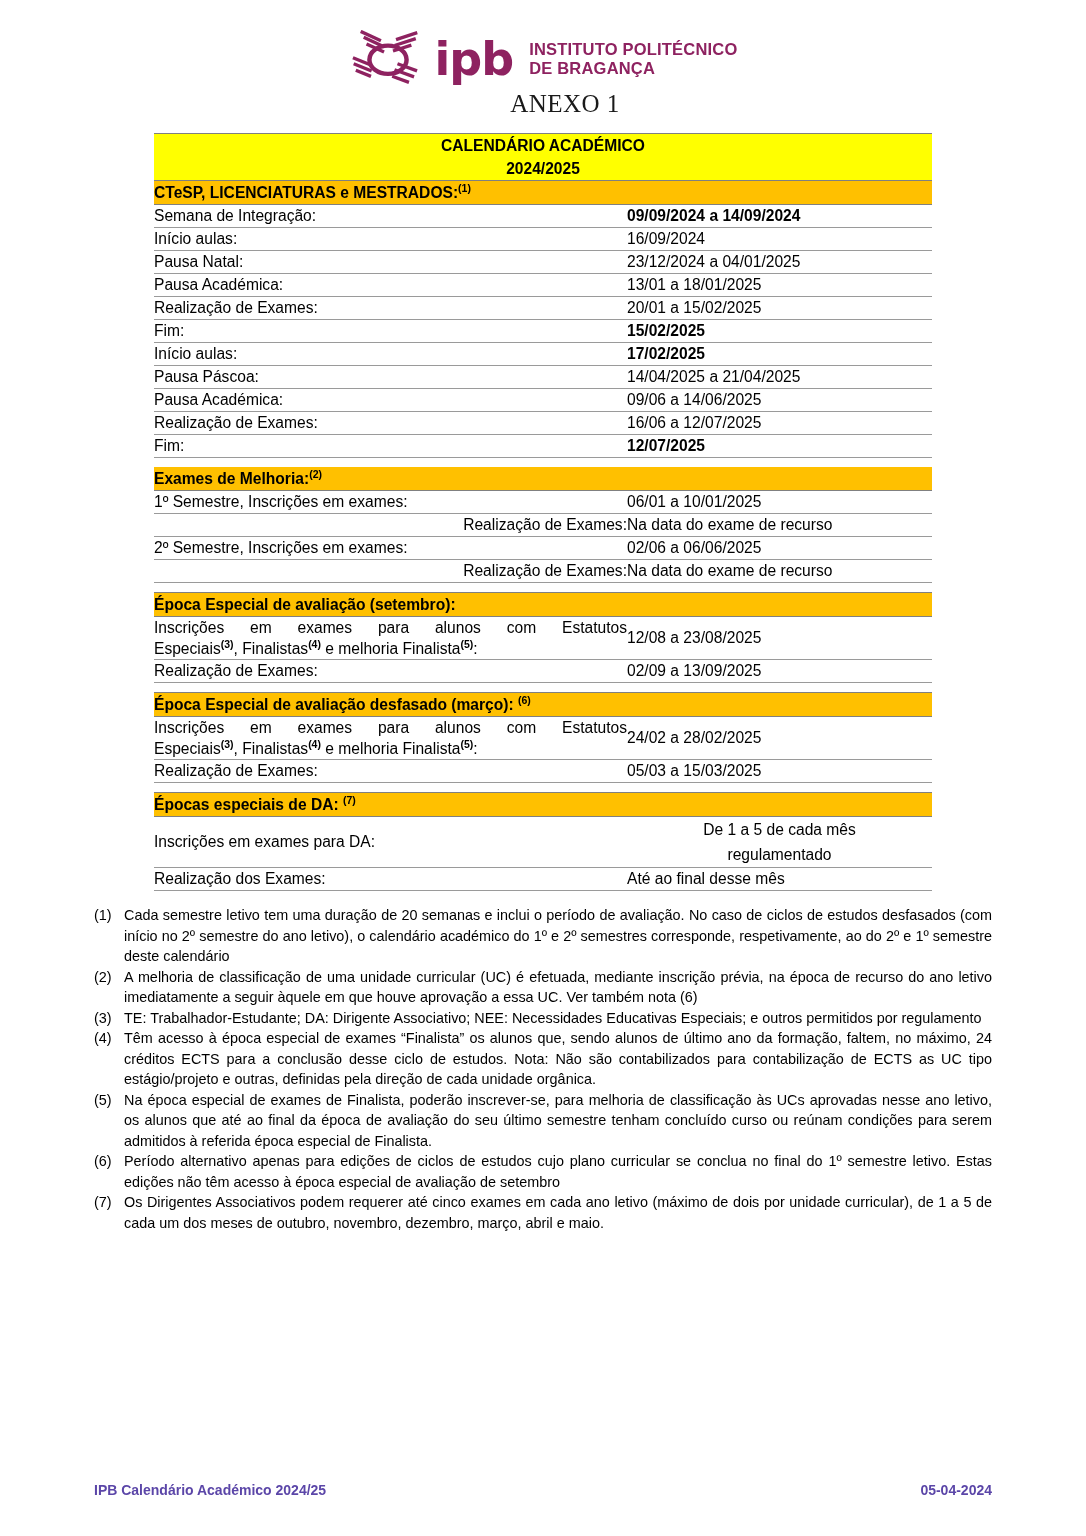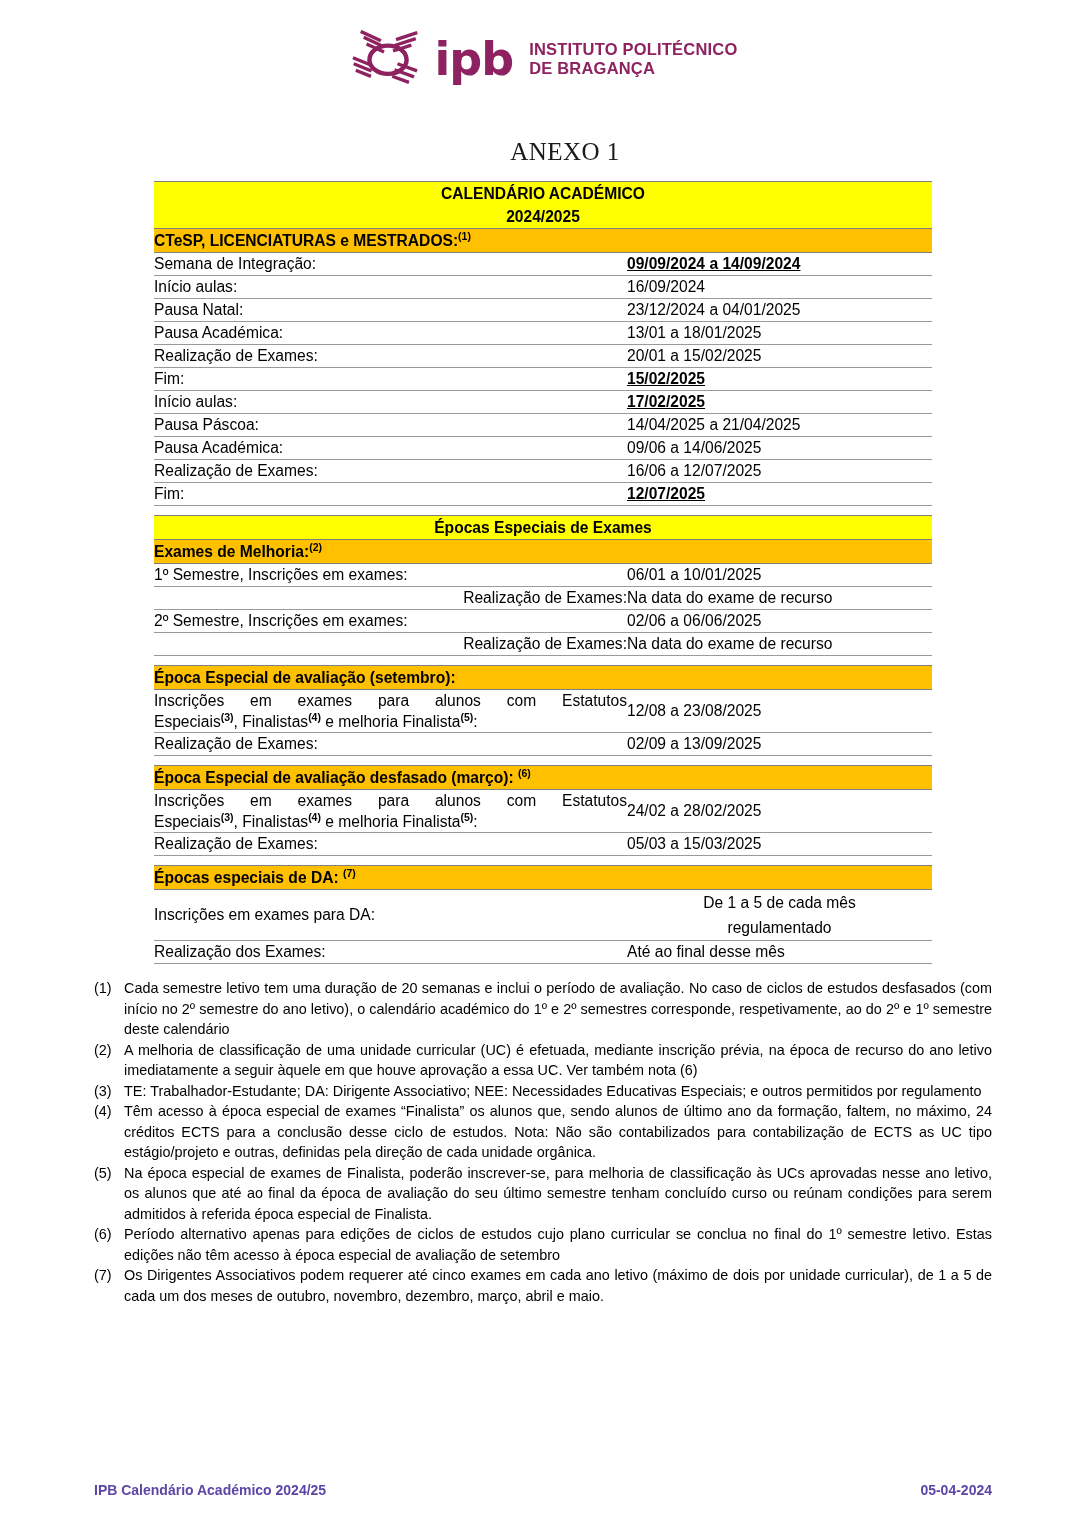--- a/index.html
+++ b/index.html
@@ -17,21 +17,20 @@
     overflow: hidden;
   }
 
   
   .header {
     width: 100%;
     padding-top: 30px;
     display: flex;
     flex-direction: column;
     align-items: center;
-    gap: 48px;
   }
   .logo-row {
     display: flex;
     align-items: center;
     justify-content: center;
     gap: 10px;
   }
   .logo-mark {
     width: 78px;
     height: 58px;
@@ -112,21 +111,21 @@
   }
   .row-value {
     padding: 3px 6px 4px 4px;
     border-bottom: 1.2px solid #9a9a9a;
     line-height: 22px;
   }
   .row-label.sub {
     font-weight: 700;
   }
   .right-al { text-align: right; padding-right: 16px; }
-  .bold { font-weight: 700; text-decoration: underline; }
+  .bold { font-weight: 700; }
   .justif {
     text-align: justify;
     text-align-last: justify;
     padding: 2px 10px 3px 12px;
     line-height: 21px;
     border-bottom: 1.2px solid #9a9a9a;
   }
   .justif .lastline { text-align-last: left; display: block; }
   .two-line-val {
     padding: 2px 6px 3px 4px;
@@ -289,23 +288,20 @@
     </tr>
     <tr>
       <td class="row-label">Fim:</td>
       <td class="row-value bold">12/07/2025</td>
     </tr>
 
     <tr class="gap-row">
         <td colspan="2"></td>
       </tr>
 
-    <tr>
-      <td class="bar-yellow" colspan="2">Épocas Especiais de Exames</td>
-    </tr>
 
     <tr>
       <td class="bar-orange" colspan="2">
         <span>Exames de Melhoria:</span><sup>(2)</sup>
       </td>
     </tr>
 
     <tr>
       <td class="row-label">1º Semestre, Inscrições em exames:</td>
       <td class="row-value">06/01 a 10/01/2025</td>

